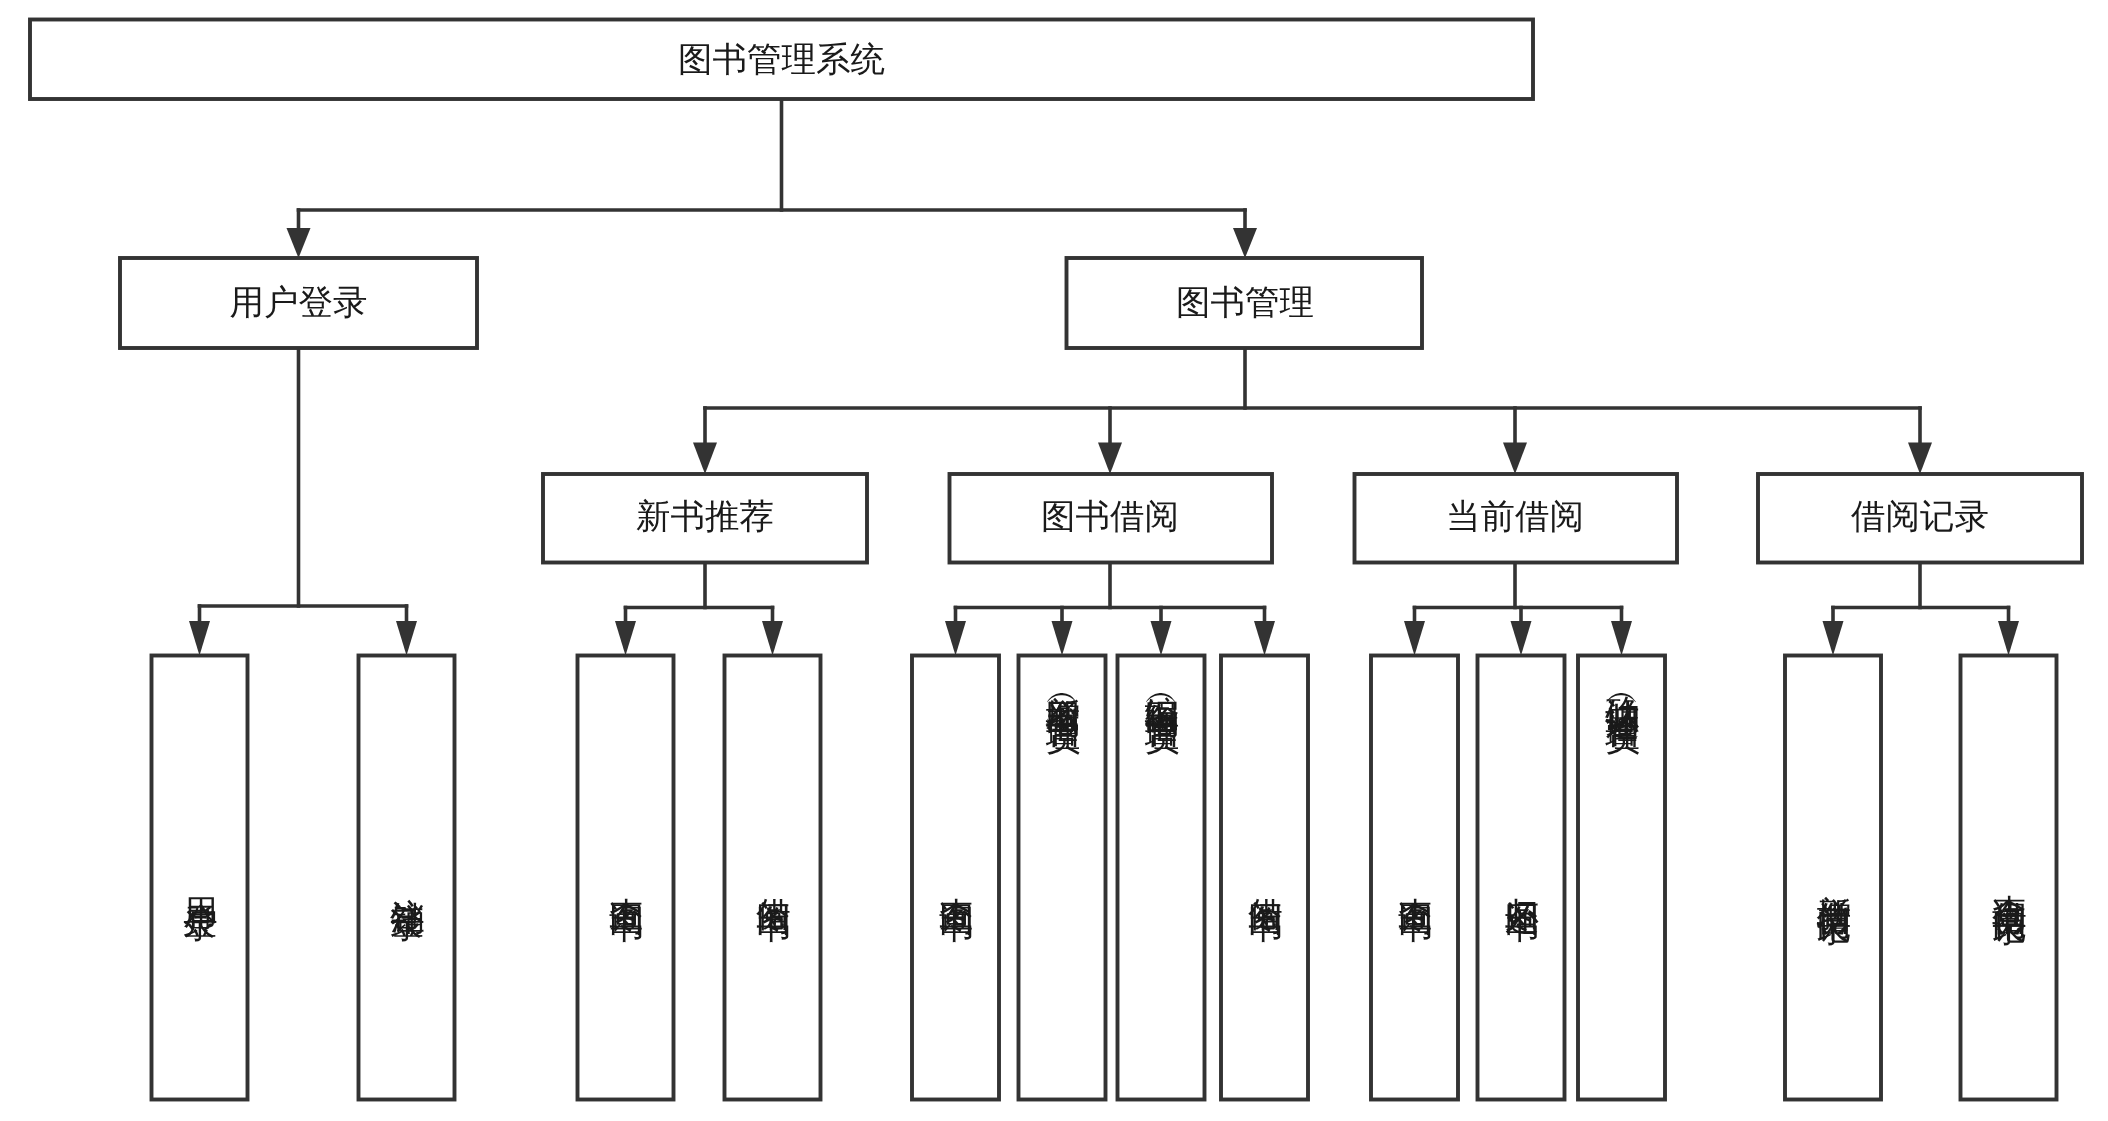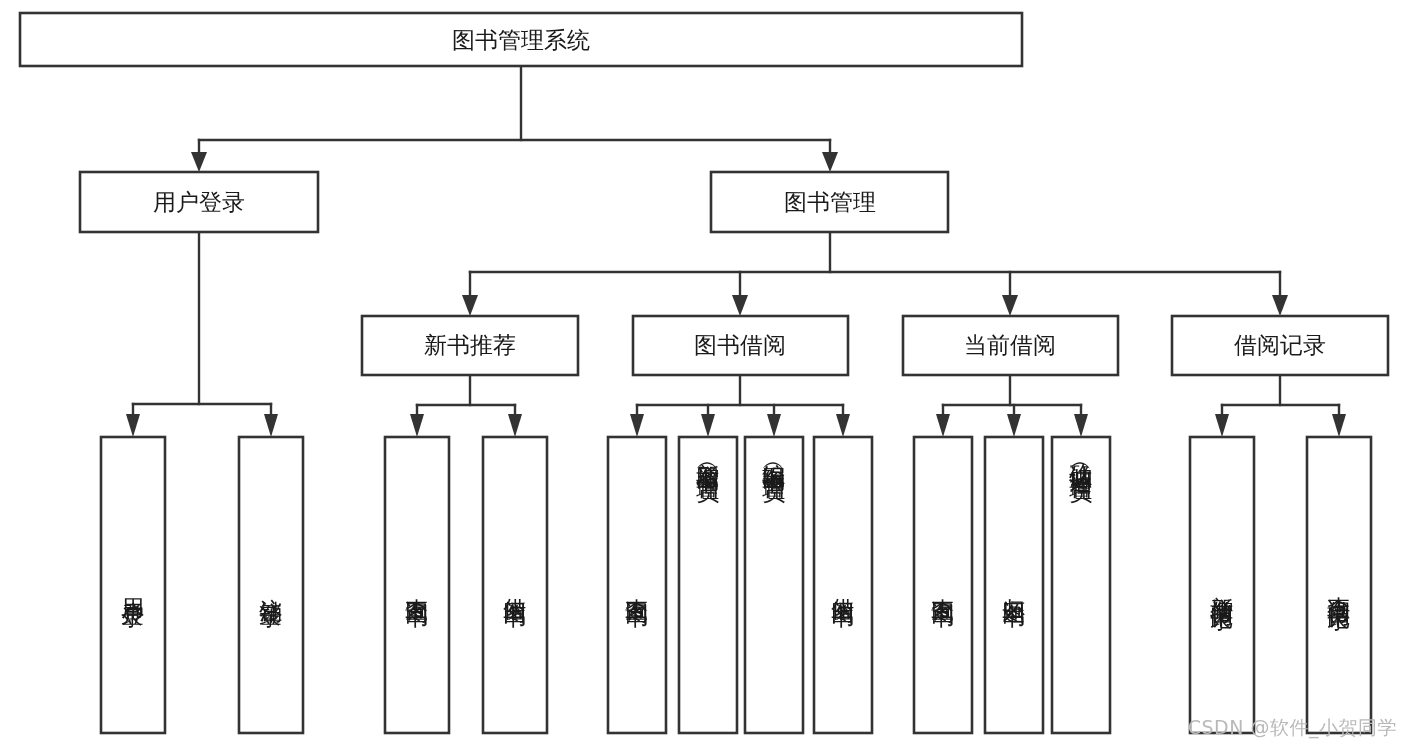--- a/index.html
+++ b/index.html
@@ -210,14 +210,13 @@
   <div class="vlabel-wrap" style="left:608px; top:437px; width:58px; height:296px;">查询图书</div>
   <div class="vlabel-wrap" style="left:679px; top:437px; width:58px; height:296px; justify-content:flex-start; padding-top:8px; box-sizing:border-box;">新增图书（管理员）</div>
   <div class="vlabel-wrap" style="left:745px; top:437px; width:58px; height:296px; justify-content:flex-start; padding-top:8px; box-sizing:border-box;">编辑图书（管理员）</div>
   <div class="vlabel-wrap" style="left:814px; top:437px; width:58px; height:296px;">借阅图书</div>
   <div class="vlabel-wrap" style="left:914px; top:437px; width:58px; height:296px;">查询图书</div>
   <div class="vlabel-wrap" style="left:985px; top:437px; width:58px; height:296px;">归还图书</div>
   <div class="vlabel-wrap" style="left:1052px; top:437px; width:58px; height:296px; justify-content:flex-start; padding-top:8px; box-sizing:border-box;">确认归还（管理员）</div>
   <div class="vlabel-wrap" style="left:1190px; top:437px; width:64px; height:296px;">新增借阅记录</div>
   <div class="vlabel-wrap" style="left:1307px; top:437px; width:64px; height:296px;">查询借阅记录</div>
 
-  <div class="watermark">CSDN @软件_小贺同学</div>
 </div>
 
 </body></html>

